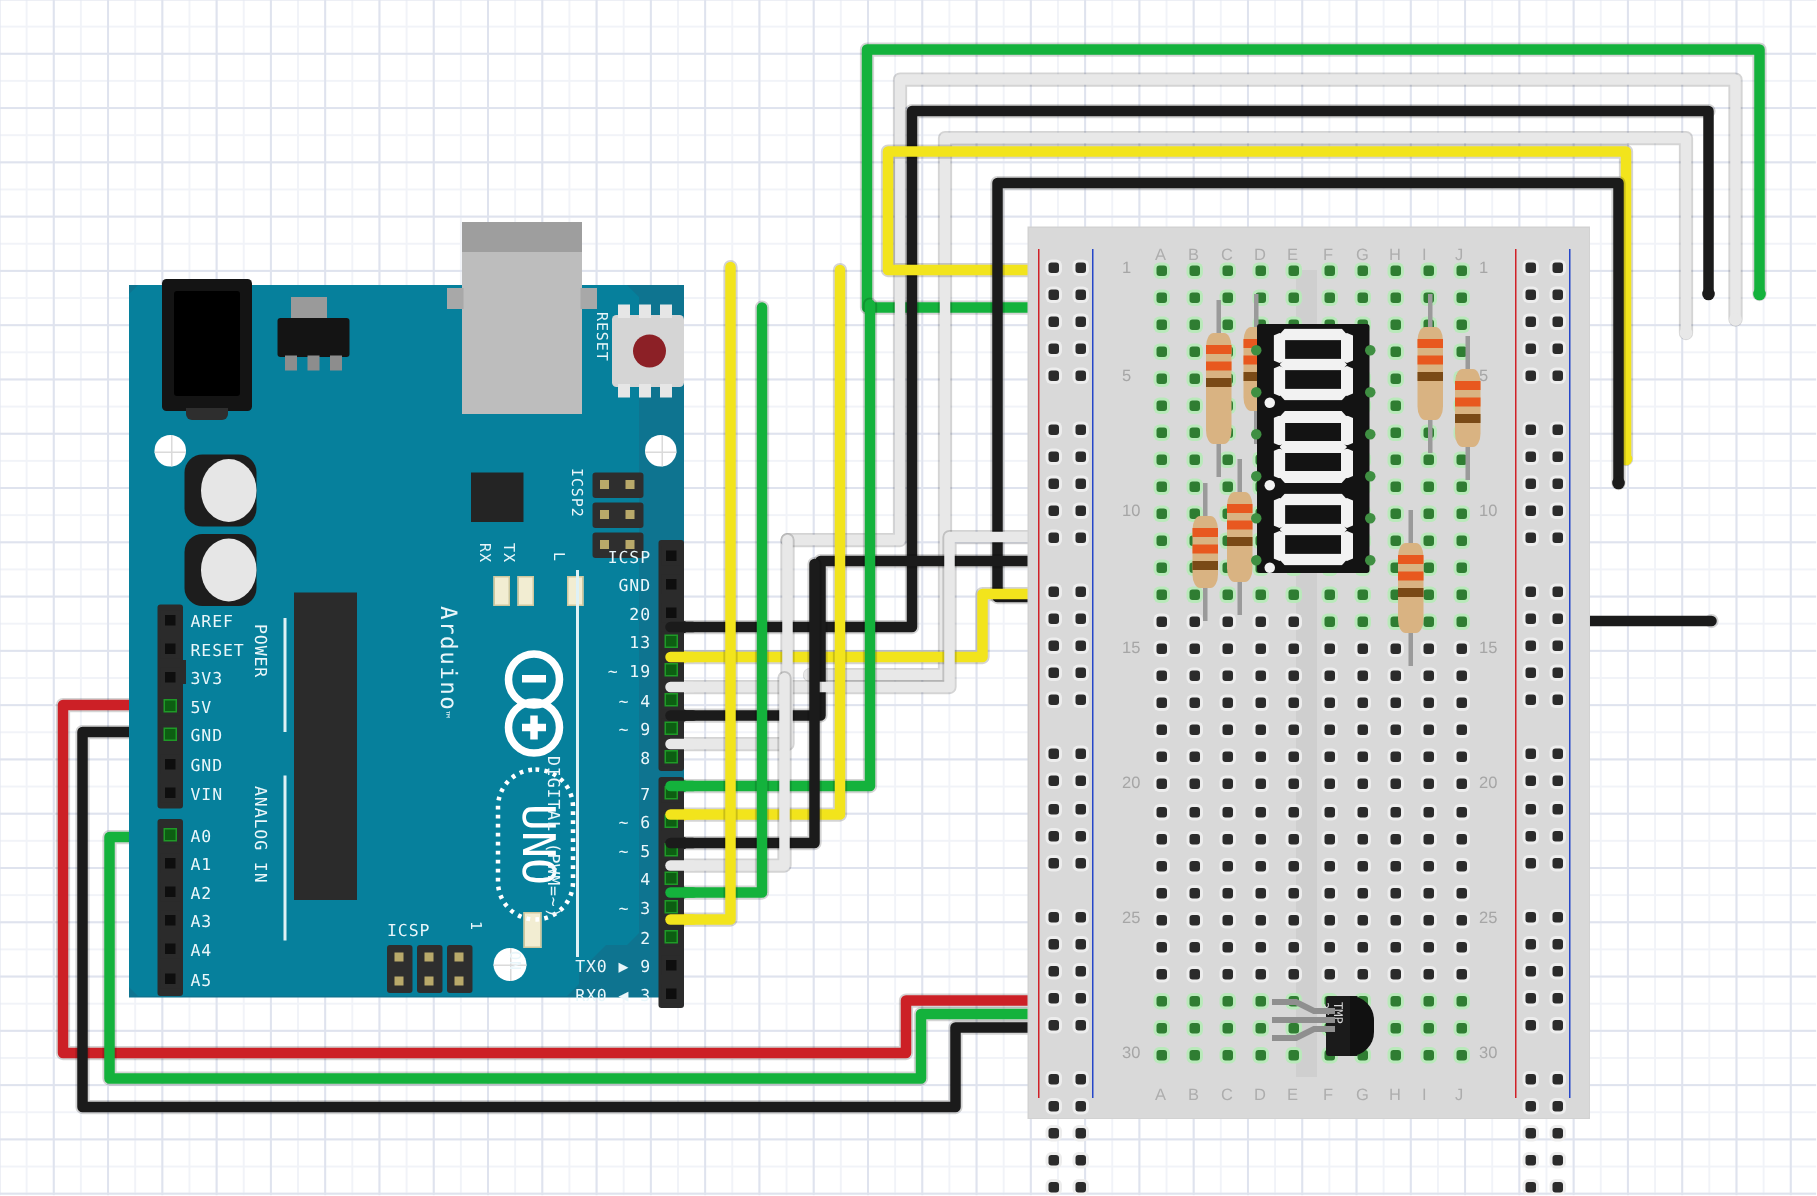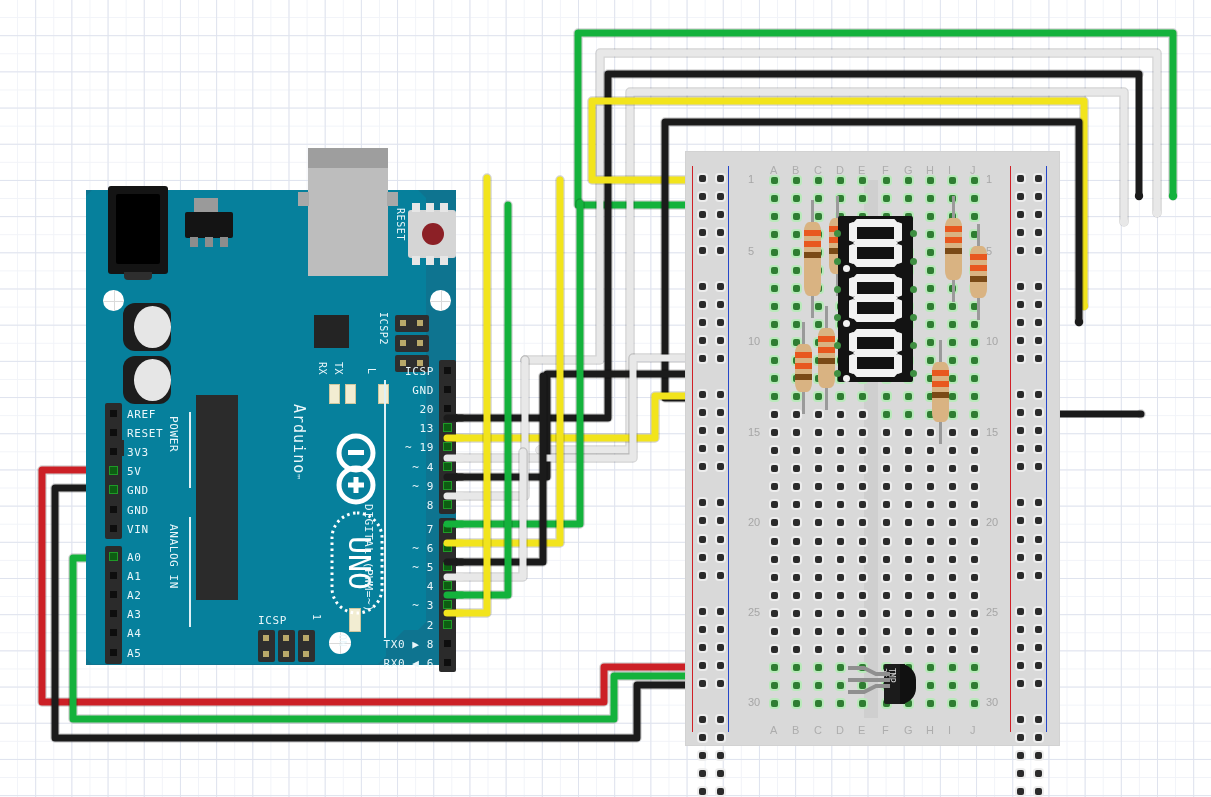--- a/index.html
+++ b/index.html
@@ -996,25 +996,25 @@
           <i></i>
         </div>
         <div class="ard-txt" style="left: 348px; top: 409.4px; font-size: 11px; text-align: right; transform: translateX(-100%);">~ 3</div>
         <div class="pin on" style="left: 355px; top: 427.5px;">
           <i></i>
         </div>
         <div class="ard-txt" style="left: 348px; top: 428.5px; font-size: 11px; text-align: right; transform: translateX(-100%);">2</div>
         <div class="pin" style="left: 355px; top: 446.6px;">
           <i></i>
         </div>
-        <div class="ard-txt" style="left: 348px; top: 447.6px; font-size: 11px; text-align: right; transform: translateX(-100%);">TX0 ▶ 8</div>
+        <div class="ard-txt" style="left: 348px; top: 447.6px; font-size: 11px; text-align: right; transform: translateX(-100%);">TX0 ▶ 9</div>
         <div class="pin" style="left: 355px; top: 465.7px;">
           <i></i>
         </div>
-        <div class="ard-txt" style="left: 348px; top: 466.7px; font-size: 11px; text-align: right; transform: translateX(-100%);">RX0 ◀ 6</div>
+        <div class="ard-txt" style="left: 348px; top: 466.7px; font-size: 11px; text-align: right; transform: translateX(-100%);">RX0 ◀ 3</div>
       </div>
   </div>
 
   <svg id="wires-front" viewBox="0 0 1211 797" xmlns="http://www.w3.org/2000/svg">
     <g>
 
       <path d="M447,418 L462,418" stroke="#1b1b1b" stroke-width="7" stroke-linecap="round"></path>
       <path d="M447,438 L462,438" stroke="#f2e41c" stroke-width="7" stroke-linecap="round"></path>
       <path d="M447,458 L462,458" stroke="#e8e8e8" stroke-width="7" stroke-linecap="round"></path>
       <path d="M447,477 L462,477" stroke="#1b1b1b" stroke-width="7" stroke-linecap="round"></path>

